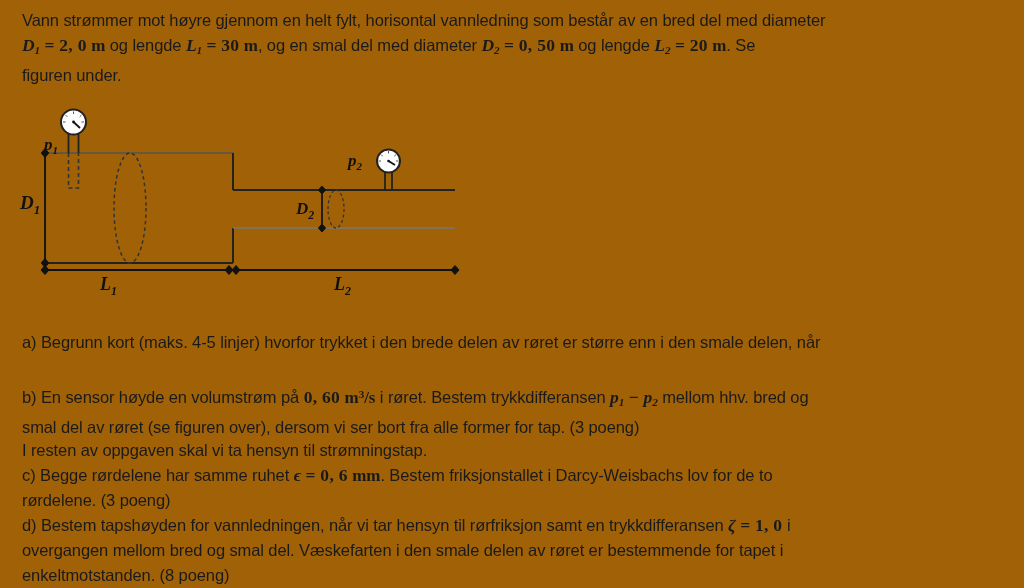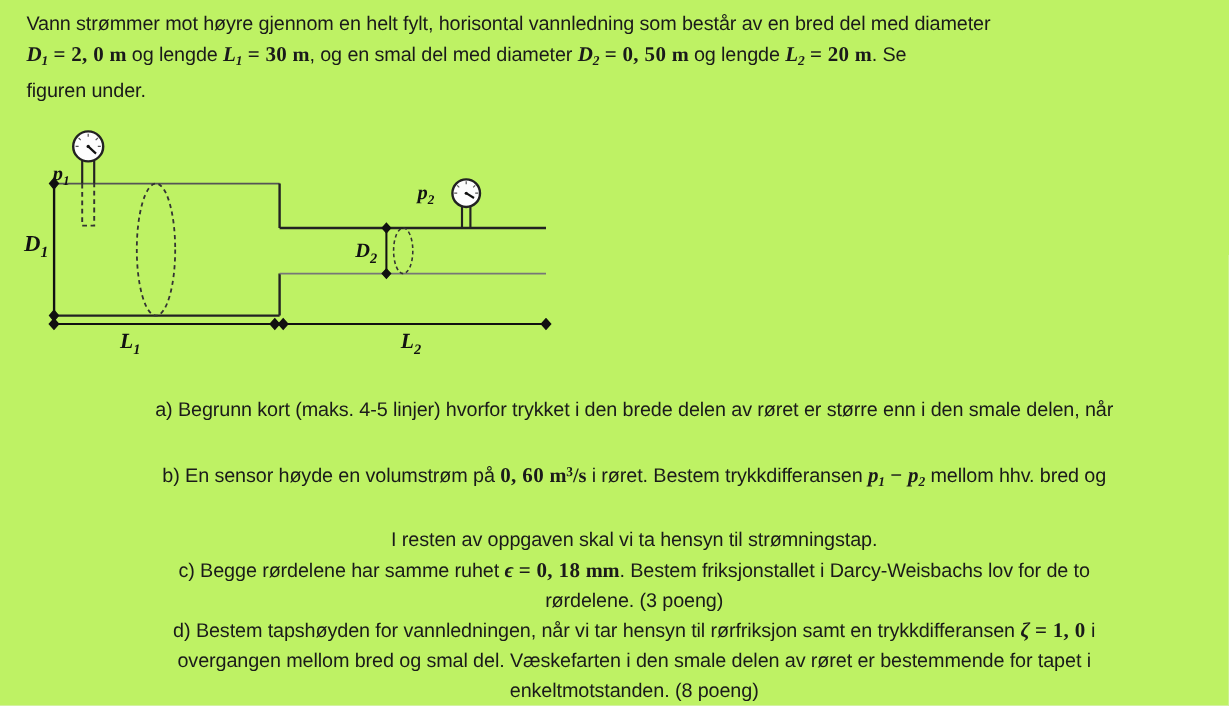--- a/index.html
+++ b/index.html
@@ -11,41 +11,40 @@
     height: 588px;
     background: #f2f2f2;
     font-family: "Liberation Sans", sans-serif;
     color: #1a1a1a;
     overflow: hidden;
   }
   .page {
     position: relative;
     width: 1024px;
     height: 588px;
-    background: #bef264;
+    background: #a16207;
   }
 
   
   .intro {
     position: absolute;
     left: 22px;
     top: 8px;
     width: 985px;
     font-size: 16.5px;
     line-height: 25px;
     letter-spacing: -0.1px;
   }
   .qblock {
     position: absolute;
-    left: 36px;
+    left: 22px;
     width: 985px;
     font-size: 16.5px;
     line-height: 25px;
     letter-spacing: -0.1px;
-    text-align: center;
   }
   #q-a { top: 330px; }
   #q-note { top: 438px; }
   #q-c { top: 463px; }
   #q-b { top: 382px; }
   #q-d { top: 513px; }
 
   
   .m {
     font-family: "Liberation Serif", "DejaVu Serif", serif;
@@ -218,30 +217,31 @@
   </div>
 
   <div class="qblock" id="q-b">
     <span>b)</span>
     <span>En sensor høyde en volumstrøm på</span>
     <span class="nowrap"><span class="m">0, 60</span> <span class="mr">m</span><span class="mr sup">3</span><span class="mr">/</span><span class="mr">s</span></span>
     <span>i røret. Bestem trykkdifferansen</span>
     <span class="nowrap"><span class="mi">p</span><span class="mi sub">1</span> <span class="m">−</span> <span class="mi">p</span><span class="mi sub">2</span></span>
     <span>mellom hhv. bred og</span>
     <br>
+    <span>smal del av røret (se figuren over), dersom vi ser bort fra alle former for tap. (3 poeng)</span>
   </div>
 
   <div class="qblock" id="q-note">
     <span>I resten av oppgaven skal vi ta hensyn til strømningstap.</span>
   </div>
 
   <div class="qblock" id="q-c">
     <span>c)</span>
     <span>Begge rørdelene har samme ruhet</span>
-    <span class="nowrap"><span class="mi">ϵ</span> <span class="m">=</span> <span class="m">0, 18</span> <span class="mr">mm</span></span><span>. Bestem friksjonstallet i Darcy-Weisbachs lov for de to</span>
+    <span class="nowrap"><span class="mi">ϵ</span> <span class="m">=</span> <span class="m">0, 6</span> <span class="mr">mm</span></span><span>. Bestem friksjonstallet i Darcy-Weisbachs lov for de to</span>
     <br>
     <span>rørdelene. (3 poeng)</span>
   </div>
 
   <div class="qblock" id="q-d">
     <span>d)</span>
     <span>Bestem tapshøyden for vannledningen, når vi tar hensyn til rørfriksjon samt en trykkdifferansen</span>
     <span class="nowrap"><span class="mi">ζ</span> <span class="m">=</span> <span class="m">1, 0</span></span>
     <span>i</span>
     <br>

